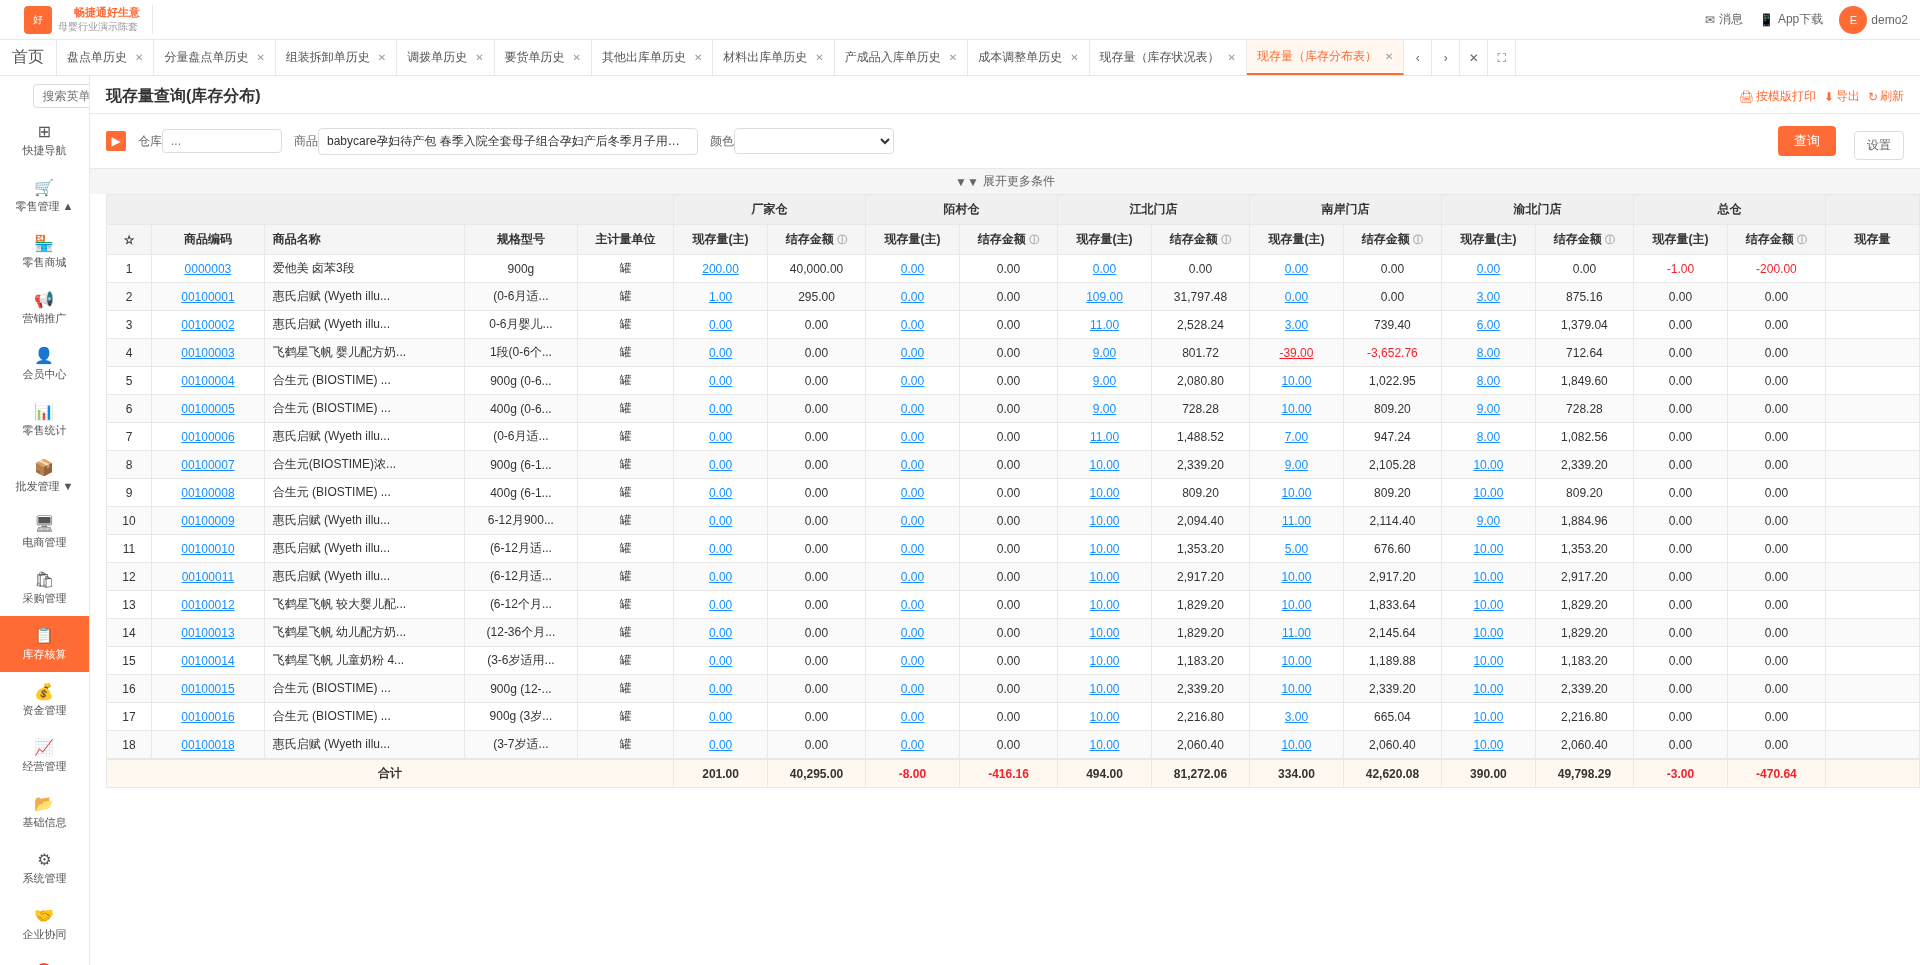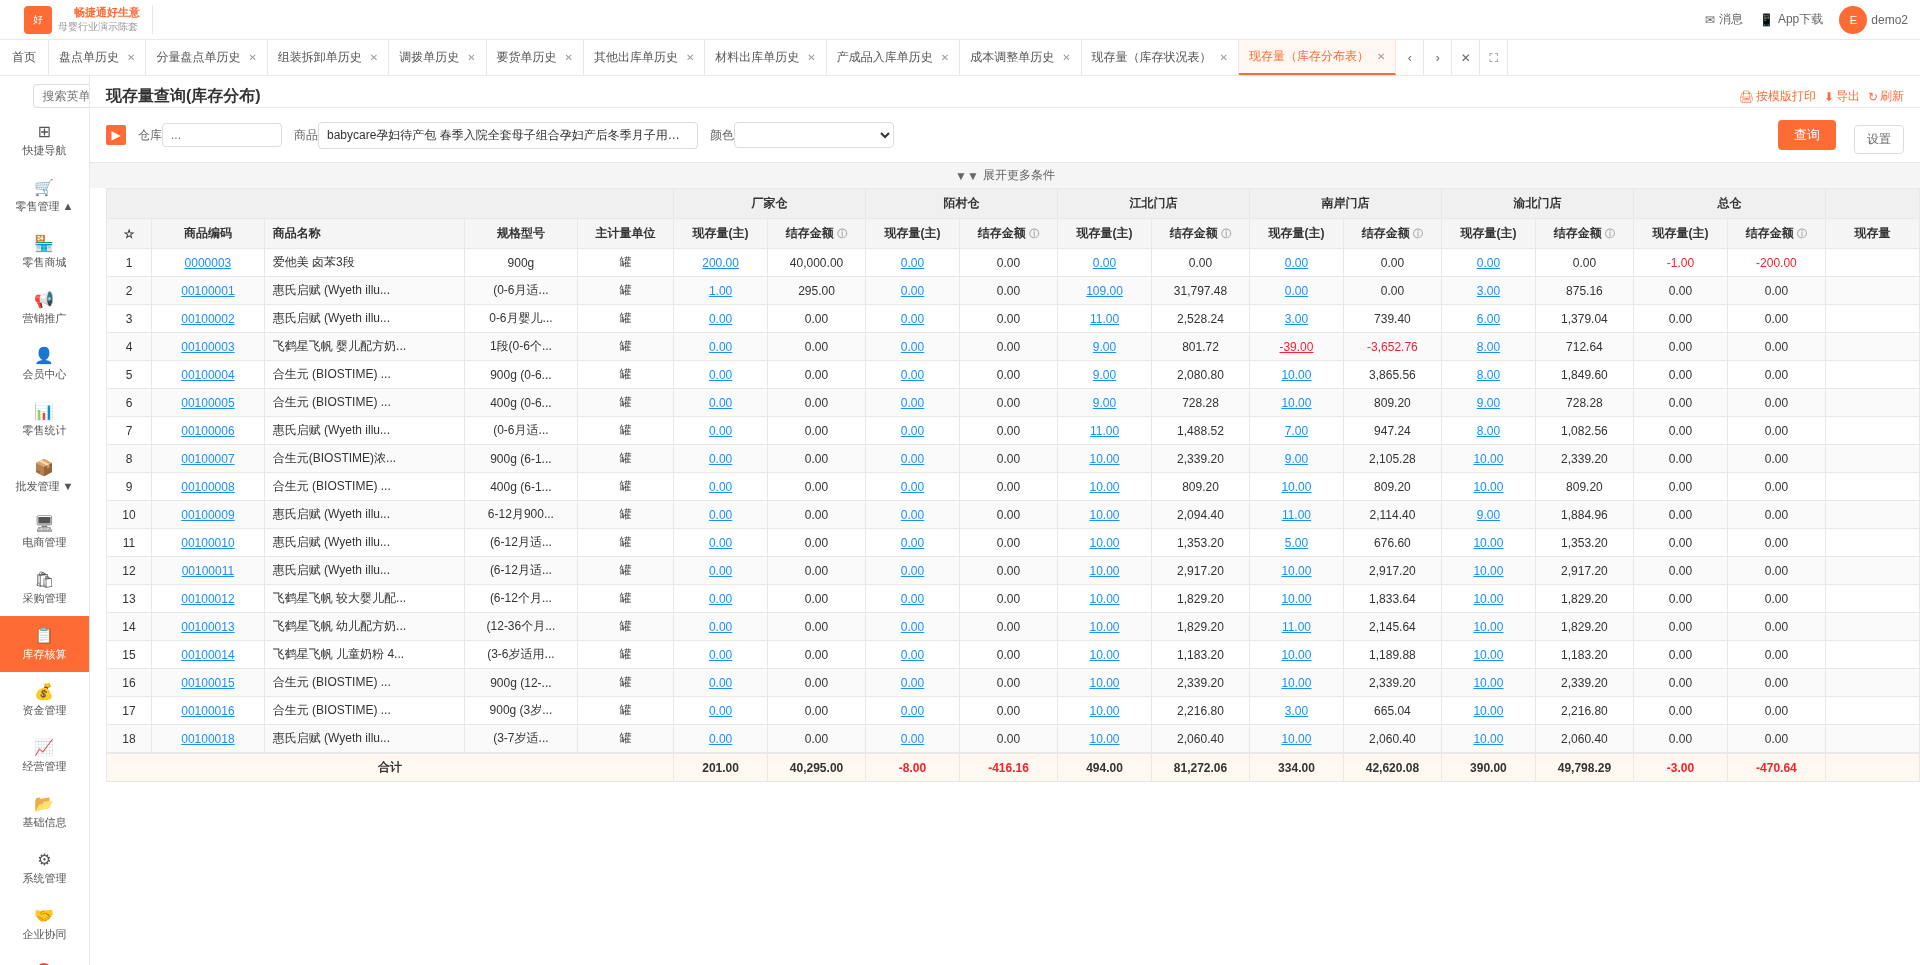--- a/index.html
+++ b/index.html
@@ -12,36 +12,36 @@
     .top-bar-right { display: flex; align-items: center; gap: 16px; color: #666; font-size: 12px; }
     .top-bar-right span { cursor: pointer; display: flex; align-items: center; gap: 4px; }
     .avatar { width: 28px; height: 28px; border-radius: 50%; background: #ff6b35; display: flex; align-items: center; justify-content: center; color: white; font-size: 11px; }
 
     
     .tab-bar { background: #fff; height: 36px; display: flex; align-items: stretch; border-bottom: 1px solid #e8e8e8; overflow: hidden; }
     .tab-item { display: flex; align-items: center; padding: 0 10px; border-right: 1px solid #e8e8e8; cursor: pointer; font-size: 12px; color: #555; white-space: nowrap; gap: 4px; min-width: 0; flex-shrink: 0; }
     .tab-item.active { background: #fff7f0; color: #ff6b35; border-bottom: 2px solid #ff6b35; }
     .tab-item .tab-close { color: #999; font-size: 10px; margin-left: 4px; }
     .tab-nav-btn { width: 28px; display: flex; align-items: center; justify-content: center; cursor: pointer; color: #666; border-right: 1px solid #e8e8e8; }
-    .tab-home { padding: 0 12px; display: flex; align-items: center; color: #555; font-size: 12px; border-right: 1px solid #e8e8e8; }
+    .tab-home { padding: 0 12px; display: flex; align-items: center; color: #555; font-size: 16px; border-right: 1px solid #e8e8e8; }
 
     
     .main-layout { display: flex; height: calc(965px - 76px); }
 
     
     .sidebar { width: 90px; background: #fff; border-right: 1px solid #e8e8e8; display: flex; flex-direction: column; align-items: center; padding-top: 4px; overflow-y: auto; flex-shrink: 0; }
     .sidebar-item { width: 100%; padding: 10px 4px; display: flex; flex-direction: column; align-items: center; cursor: pointer; color: #555; font-size: 11px; gap: 2px; }
     .sidebar-item.active { background: #ff6b35; color: white; }
     .sidebar-item .s-icon { font-size: 16px; }
 
     
     .content { flex: 1; display: flex; flex-direction: column; overflow: hidden; }
 
     
-    .page-header { background: #fff; padding: 10px 16px 0; border-bottom: 1px solid #e8e8e8; display: flex; align-items: center; justify-content: space-between; }
+    .page-header { background: #fff; padding: 10px 16px 6px; border-bottom: 1px solid #e8e8e8; display: flex; align-items: center; justify-content: space-between; }
     .page-title { font-size: 16px; font-weight: bold; color: #333; }
     .page-actions { display: flex; align-items: center; gap: 8px; }
     .btn-link { color: #ff6b35; background: none; border: none; cursor: pointer; font-size: 12px; display: flex; align-items: center; gap: 2px; }
 
     
     .filter-bar { background: #fff; padding: 8px 16px; border-bottom: 1px solid #e8e8e8; display: flex; align-items: center; gap: 12px; flex-wrap: wrap; }
     .filter-group { display: flex; align-items: center; }
     .filter-label { color: #666; font-size: 12px; white-space: nowrap; }
     .filter-input { border: 1px solid #ddd; border-radius: 4px; padding: 4px 8px; font-size: 12px; color: #333; min-width: 80px; }
     .filter-select { border: 1px solid #ddd; border-radius: 4px; padding: 4px 8px; font-size: 12px; color: #333; background: #fff; cursor: pointer; }
@@ -363,21 +363,21 @@
               <td style="text-align: left;">合生元 (BIOSTIME) ...</td>
               <td>900g (0-6...</td>
               <td>罐</td>
               <td class="val-link">0.00</td>
               <td>0.00</td>
               <td class="val-link">0.00</td>
               <td>0.00</td>
               <td class="val-link">9.00</td>
               <td>2,080.80</td>
               <td class="val-link">10.00</td>
-              <td>3,865.56</td>
+              <td>1,022.95</td>
               <td class="val-link">8.00</td>
               <td>1,849.60</td>
               <td>0.00</td>
               <td>0.00</td>
               <td></td>
             </tr>
             <tr>
               <td>6</td>
               <td class="val-link">00100005</td>
               <td style="text-align: left;">合生元 (BIOSTIME) ...</td>

